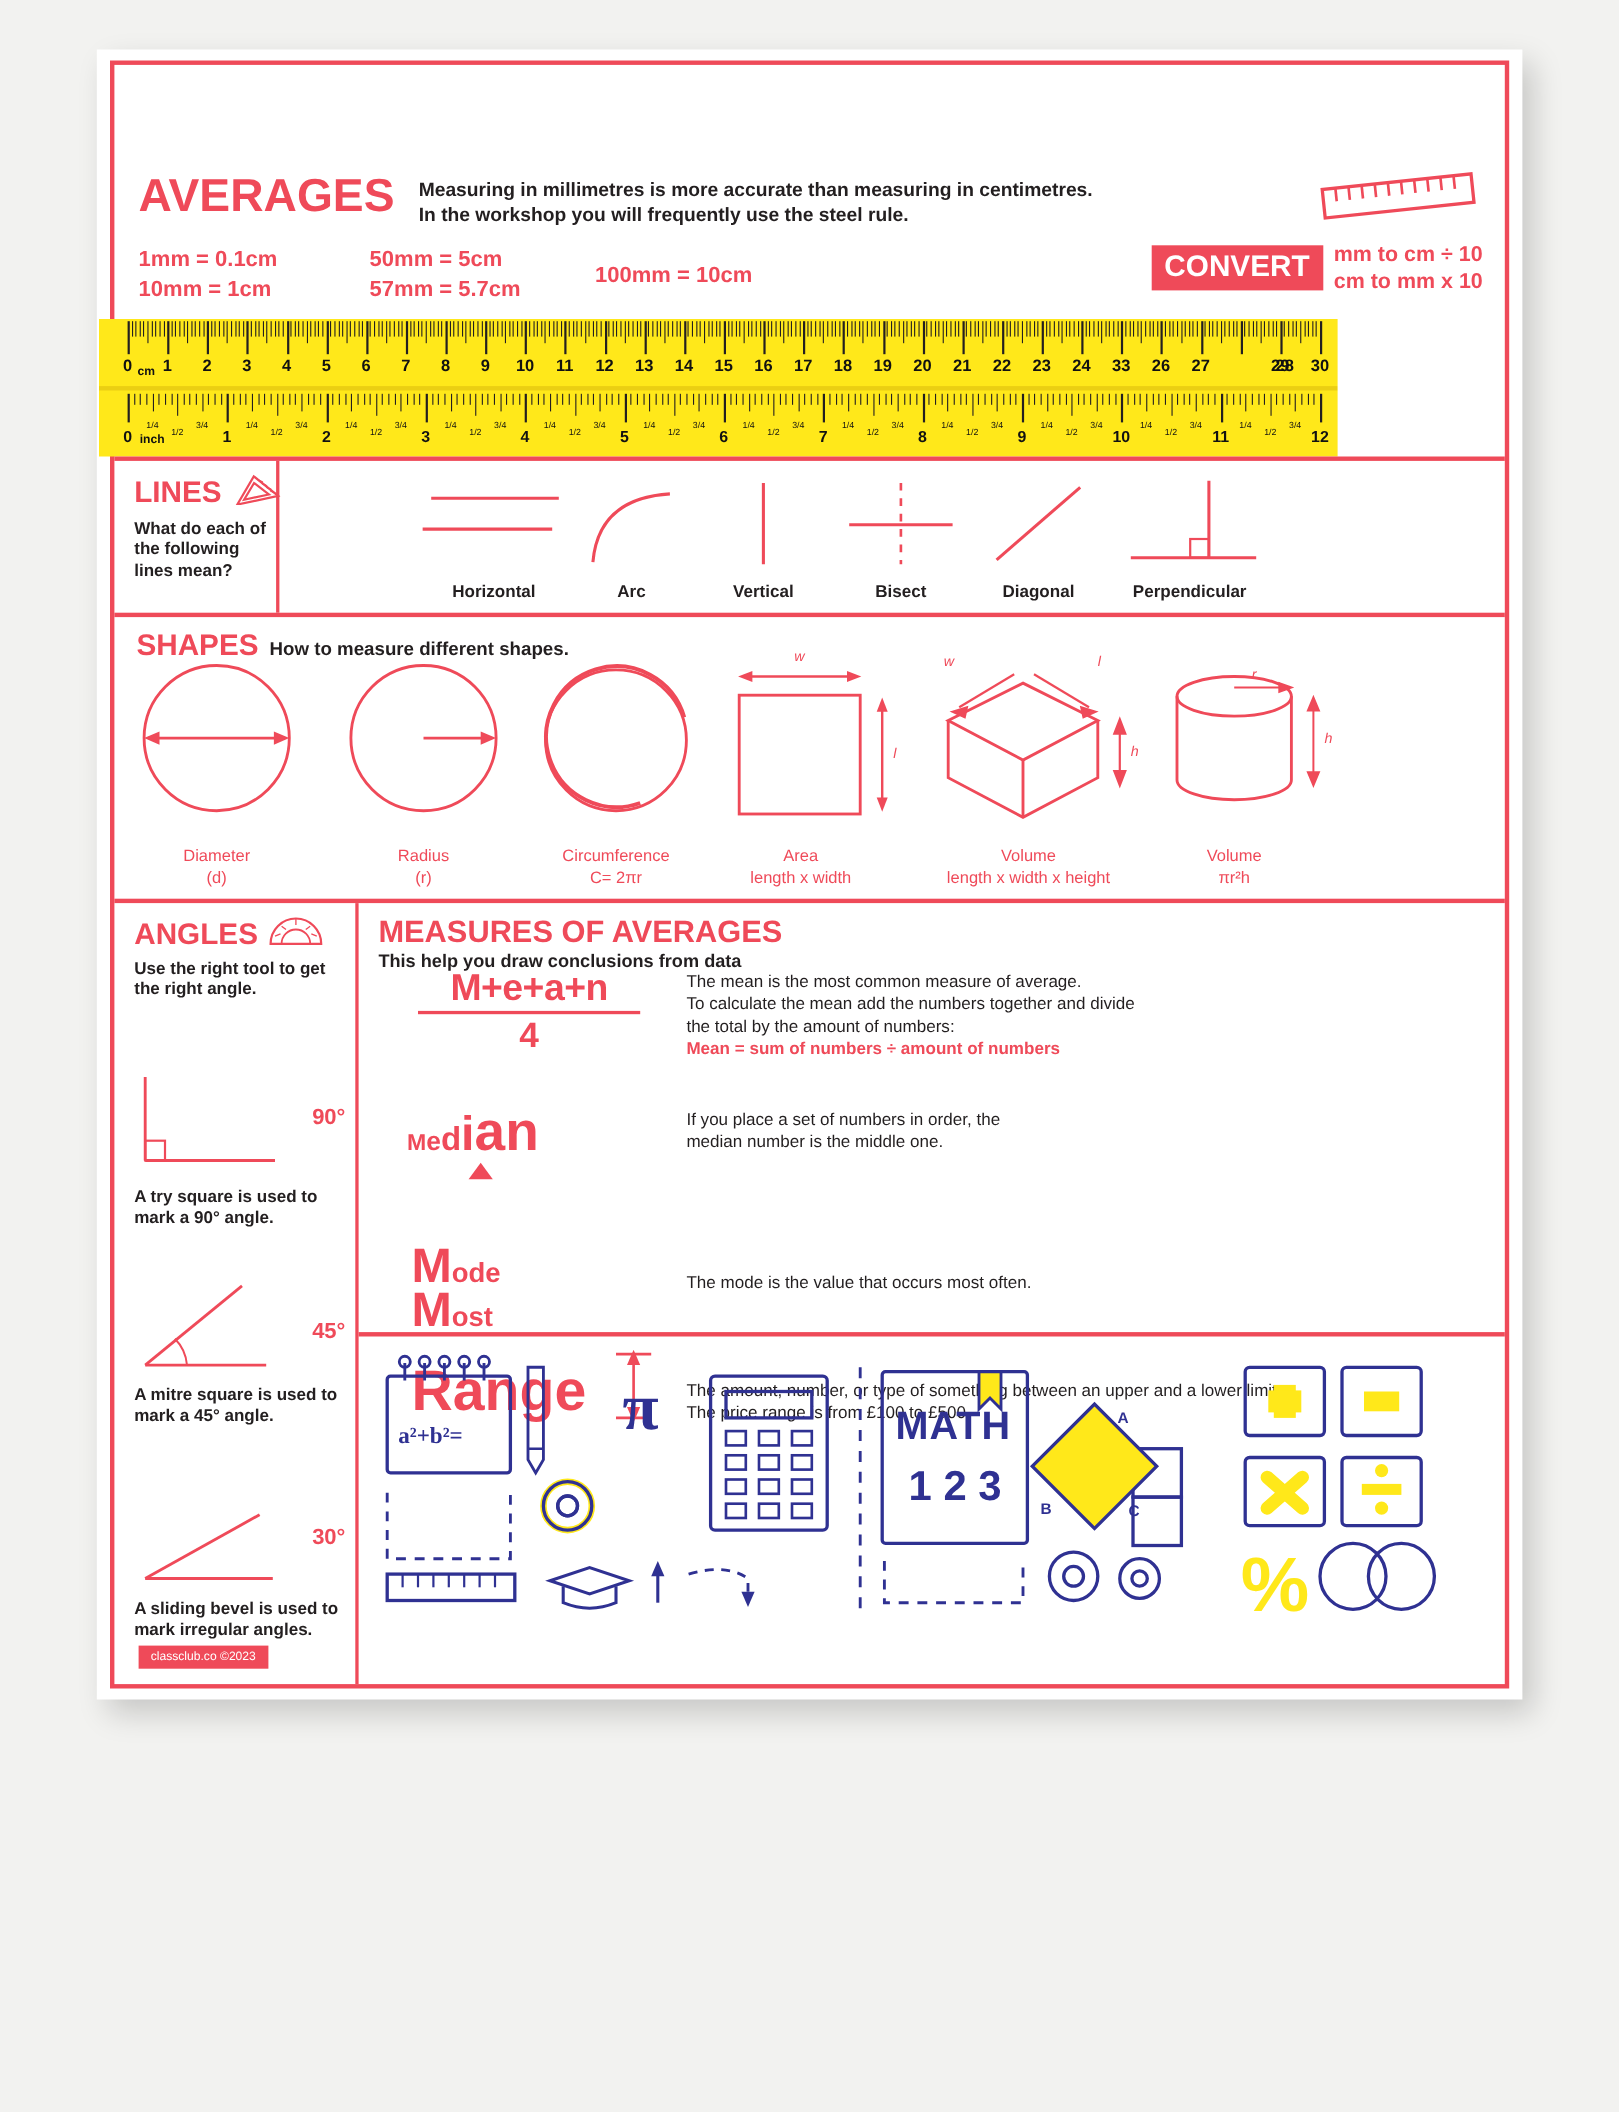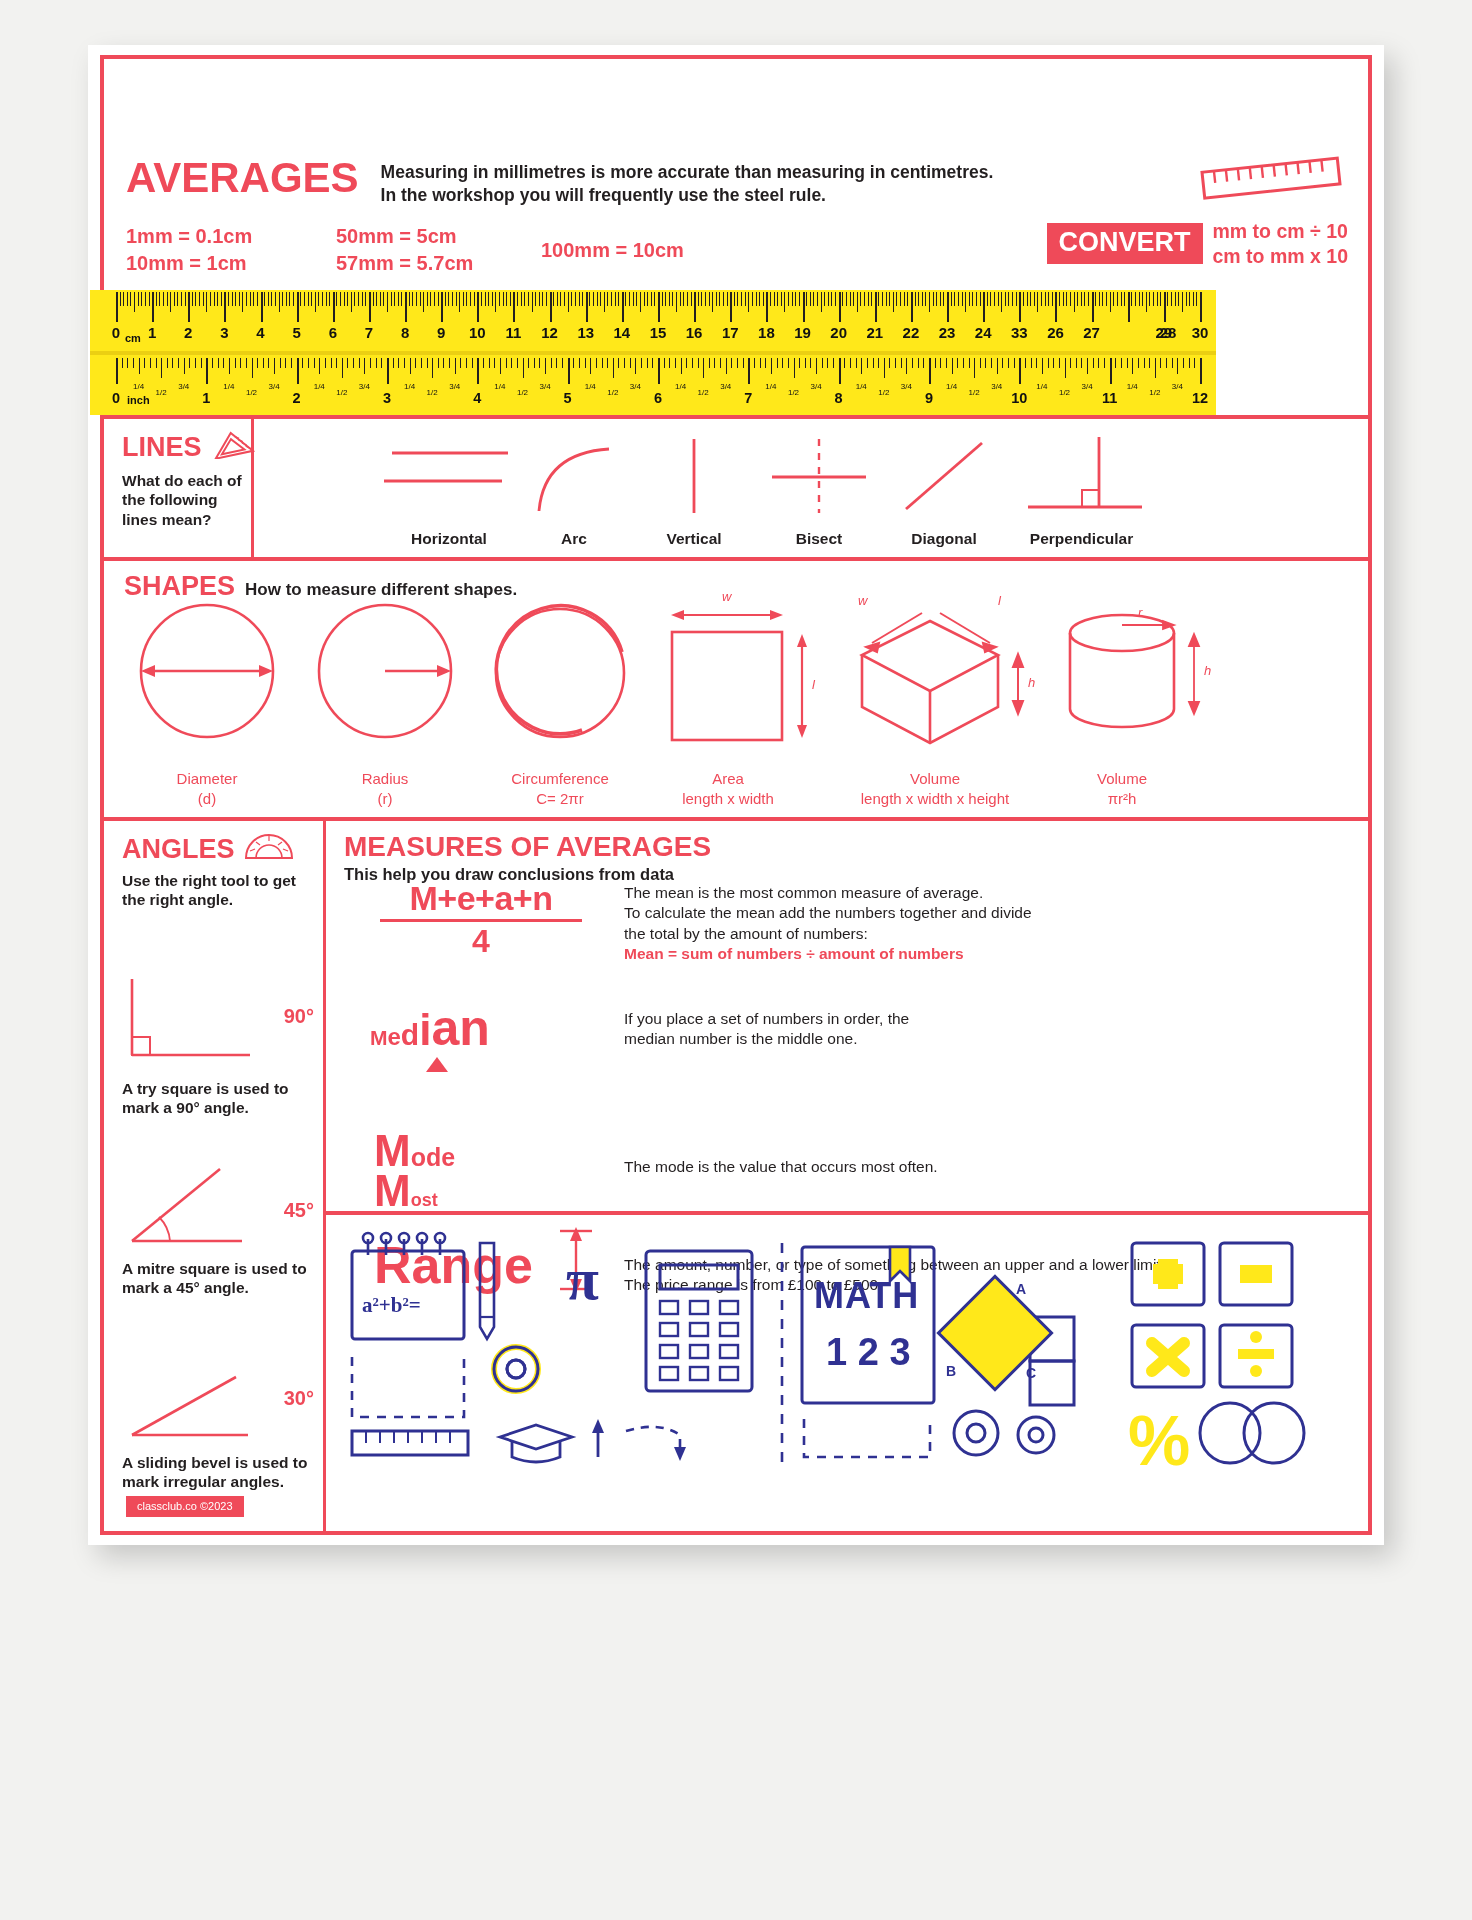--- a/index.html
+++ b/index.html
@@ -832,21 +832,21 @@
       </div>
     </div>
   </div>
 
   <div class="shapes">
     <div class="shapes-head">
       <div class="shapes-h">SHAPES</div>
       <div class="shapes-sub">How to measure different shapes.</div>
     </div>
 
-    <div class="scell" style="left:14px; width:178px;">
+    <div class="scell" style="left:4px; width:178px;">
       <svg width="178" height="165" viewBox="0 0 178 165" style="position:absolute;top:0;left:0;">
         <circle cx="89" cy="72" r="66" fill="none" stroke="#ef4a59" stroke-width="2.6"></circle>
         <line x1="27" y1="72" x2="151" y2="72" stroke="#ef4a59" stroke-width="2.4"></line>
         <polygon points="23,72 37,66 37,78" fill="#ef4a59"></polygon>
         <polygon points="155,72 141,66 141,78" fill="#ef4a59"></polygon>
       </svg>
       <div class="scap">
         <div>Diameter</div>
         <div>(d)</div>
       </div>
@@ -1025,21 +1025,21 @@
         <div style="position:absolute; left:26px; top:0; color:#ef4a59; font-weight:bold; line-height:1;">
           <span style="font-size:21px;">M</span><span style="font-size:24px;">e</span><span style="font-size:30px;">d</span><span style="font-size:44px;">i</span><span style="font-size:50px;">an</span>
           <div style="width:0;height:0;border-left:11px solid transparent;border-right:11px solid transparent;border-bottom:15px solid #ef4a59;margin:4px 0 0 56px;"></div>
         </div>
         <div class="avgdesc" style="left:280px; top:6px; width:300px;">If you place a set of numbers in order, the median number is the middle one.</div>
       </div>
 
       <div class="avgrow" style="top:310px;">
         <div style="position:absolute; left:30px; top:0; color:#ef4a59; font-weight:bold; line-height:0.92;">
           <div><span style="font-size:44px;">M</span><span style="font-size:25px;">ode</span></div>
-          <div><span style="font-size:44px;">M</span><span style="font-size:18px;">ost</span></div>
+          <div><span style="font-size:44px;">M</span><span style="font-size:25px;">ost</span></div>
         </div>
         <div class="avgdesc" style="left:280px; top:26px; width:420px;">The mode is the value that occurs most often.</div>
       </div>
 
       <div class="avgrow" style="top:418px;">
         <div style="position:absolute; left:30px; top:0; color:#ef4a59; font-weight:bold; line-height:1;">
           <span style="font-size:52px;">Range</span>
         </div>
         <svg width="40" height="80" viewBox="0 0 40 80" style="position:absolute; left:212px; top:-18px;">
           <g stroke="#ef4a59" stroke-width="2.4" fill="none">

